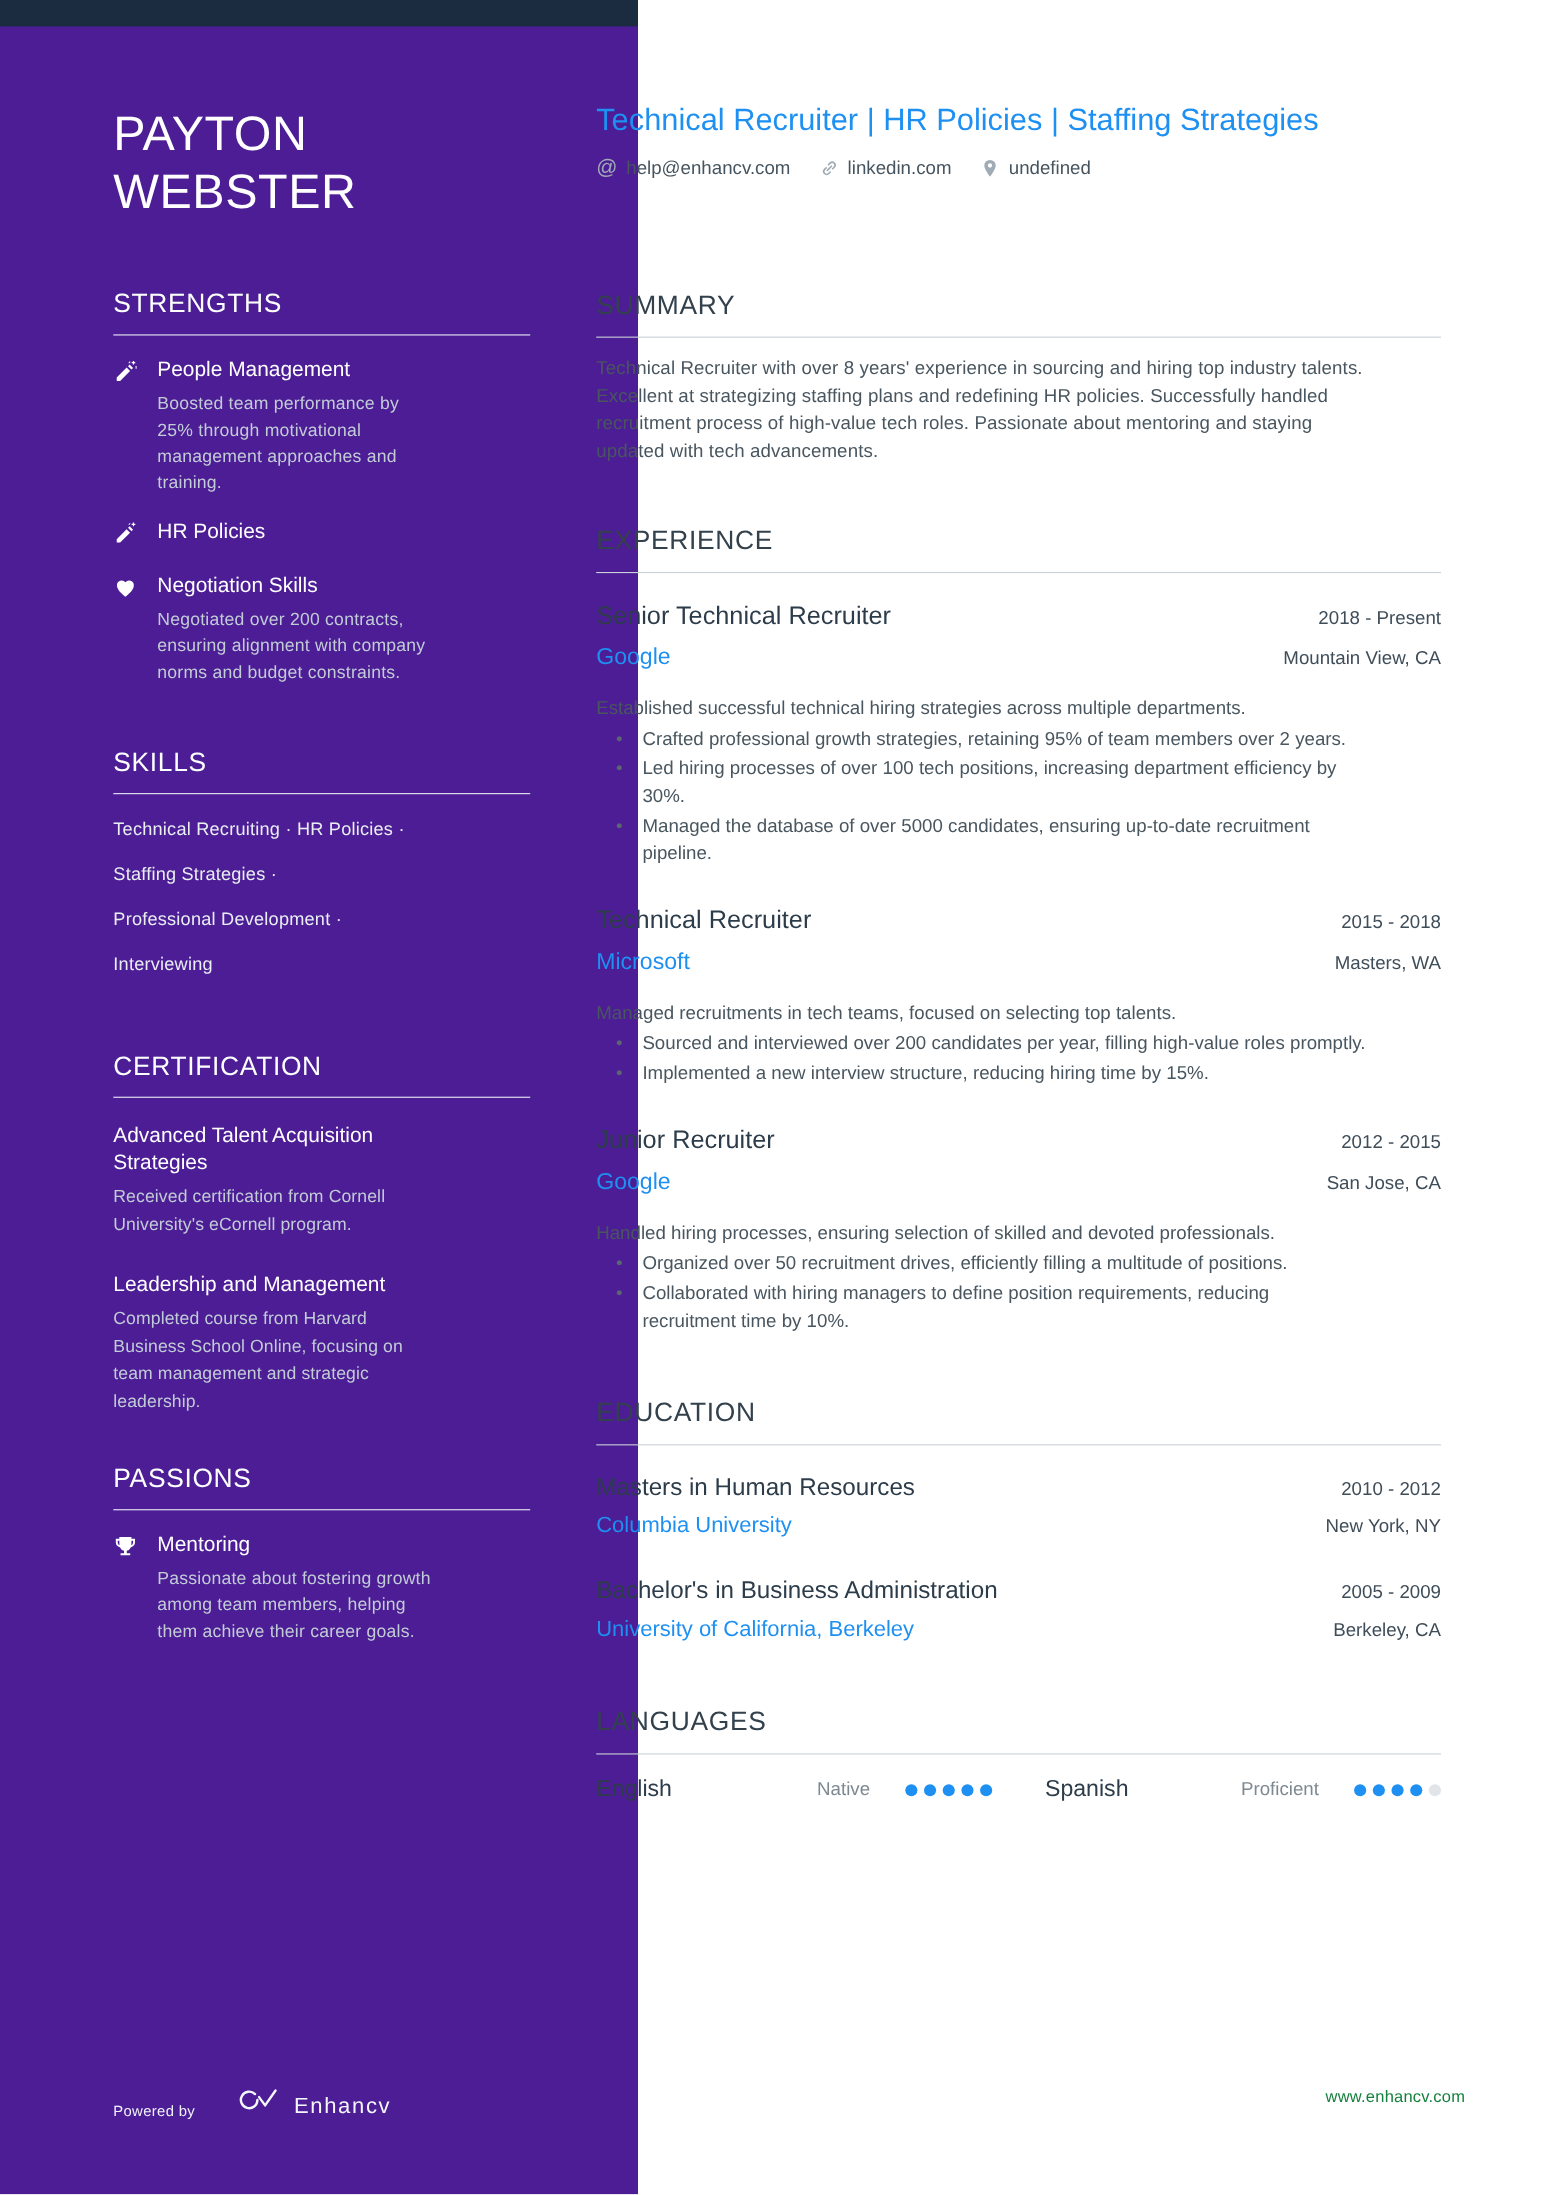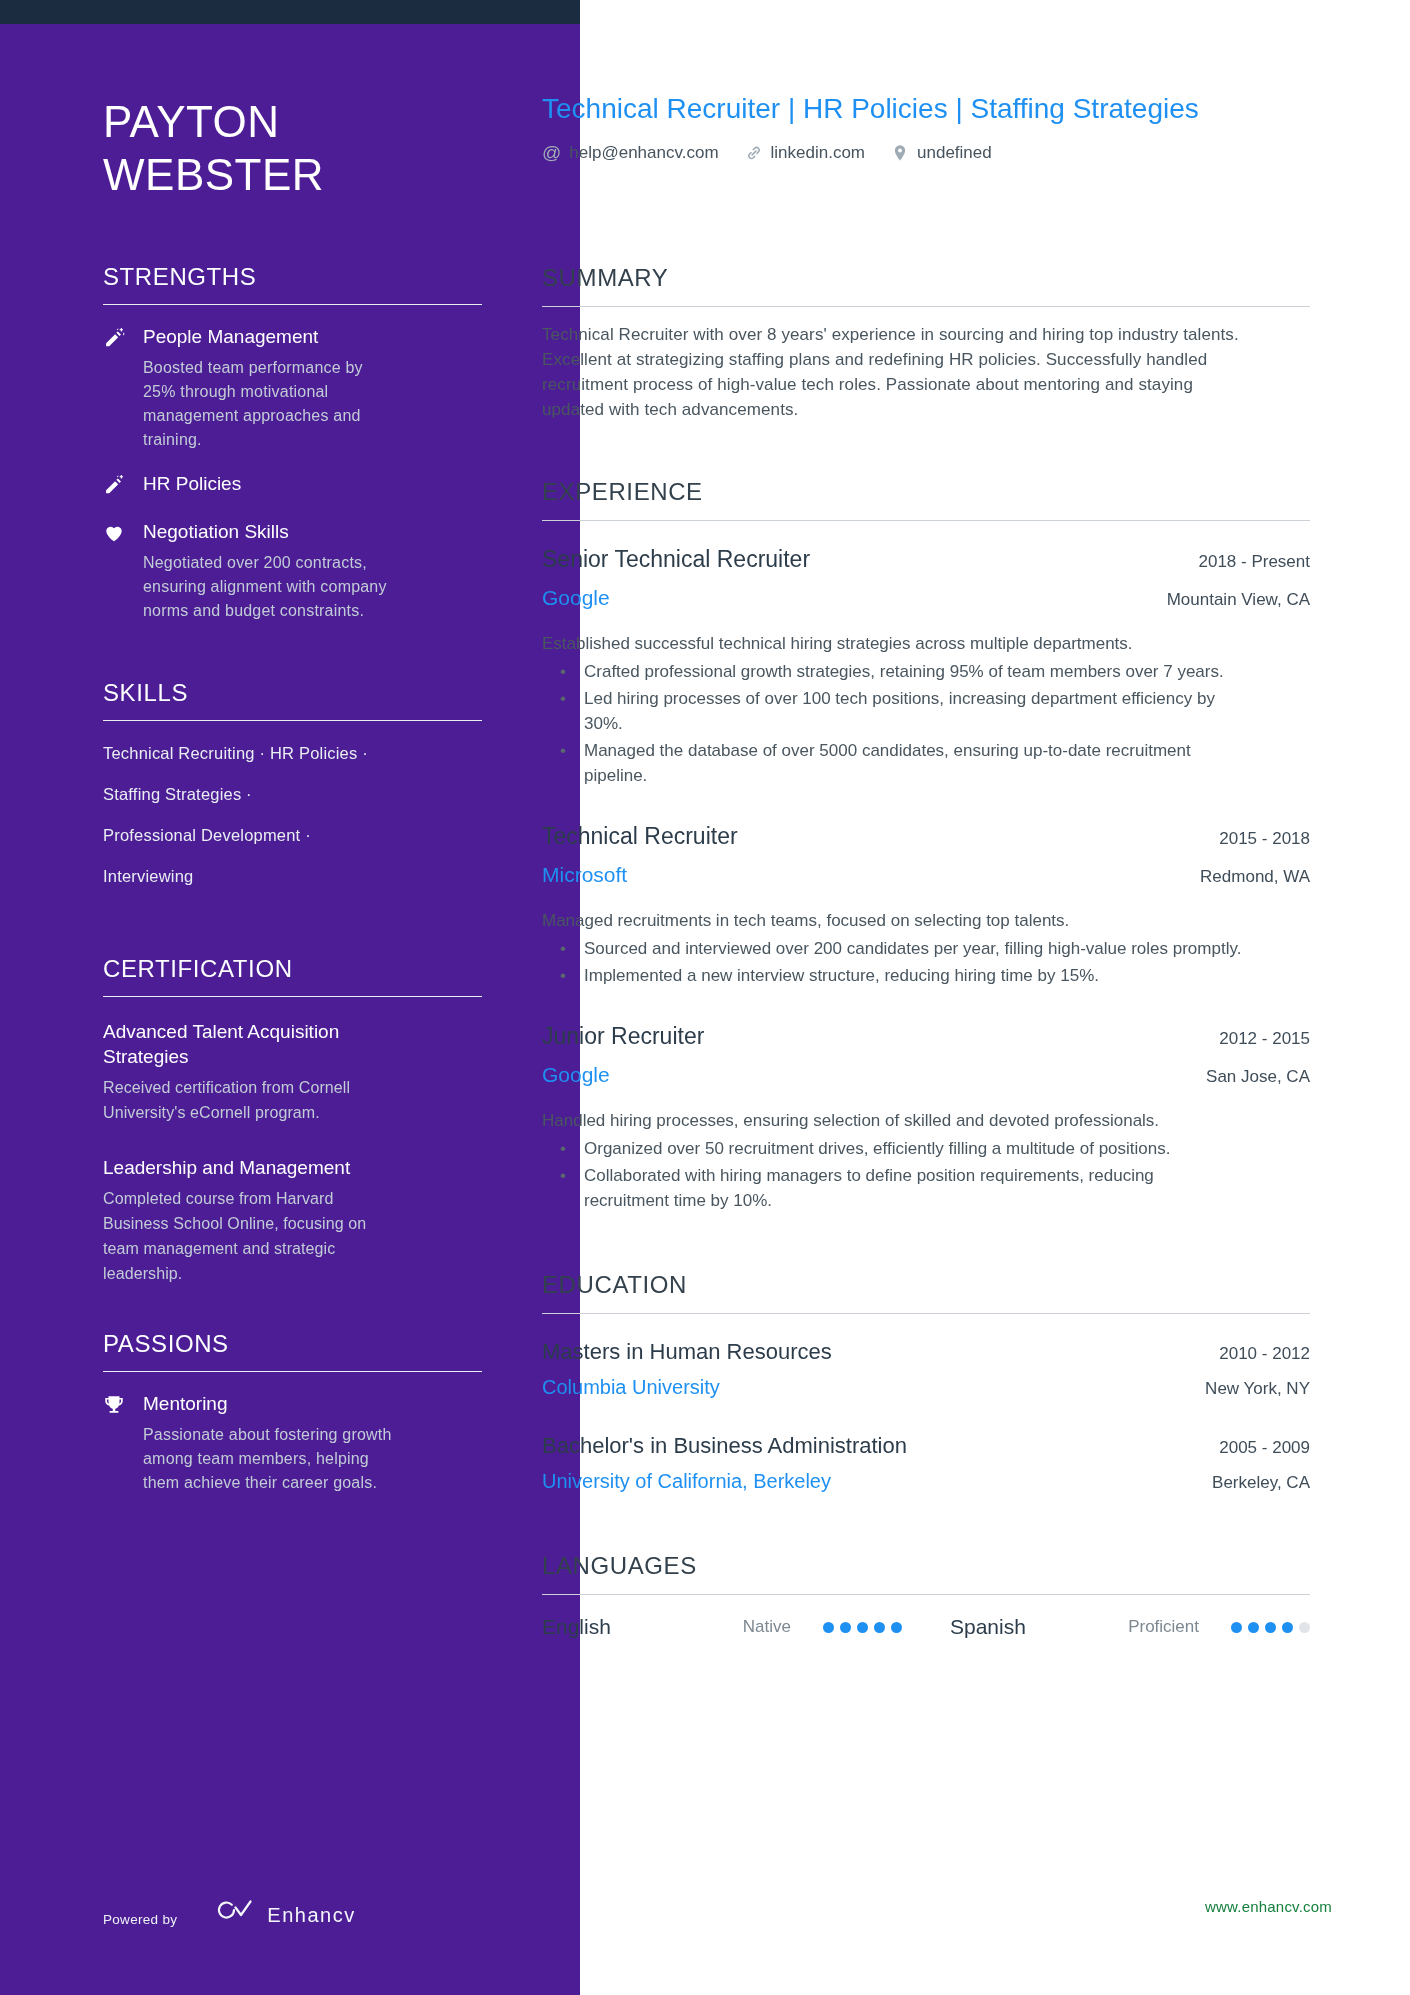--- a/index.html
+++ b/index.html
@@ -231,34 +231,34 @@
         <div class="row">
           <div class="role">Senior Technical Recruiter</div>
           <div class="dates">2018 - Present</div>
         </div>
         <div class="row company-row">
           <div class="company">Google</div>
           <div class="loc">Mountain View, CA</div>
         </div>
         <p class="intro">Established successful technical hiring strategies across multiple departments.</p>
         <ul class="blist">
-          <li>Crafted professional growth strategies, retaining 95% of team members over 7 years.</li>
+          <li>Crafted professional growth strategies, retaining 95% of team members over 2 years.</li>
           <li>Led hiring processes of over 100 tech positions, increasing department efficiency by 30%.</li>
           <li>Managed the database of over 5000 candidates, ensuring up-to-date recruitment pipeline.</li>
         </ul>
       </div>
 
       <div class="job">
         <div class="row">
           <div class="role">Technical Recruiter</div>
           <div class="dates">2015 - 2018</div>
         </div>
         <div class="row company-row">
           <div class="company">Microsoft</div>
-          <div class="loc">Redmond, WA</div>
+          <div class="loc">Masters, WA</div>
         </div>
         <p class="intro">Managed recruitments in tech teams, focused on selecting top talents.</p>
         <ul class="blist">
           <li>Sourced and interviewed over 200 candidates per year, filling high-value roles promptly.</li>
           <li>Implemented a new interview structure, reducing hiring time by 15%.</li>
         </ul>
       </div>
 
       <div class="job">
         <div class="row">

